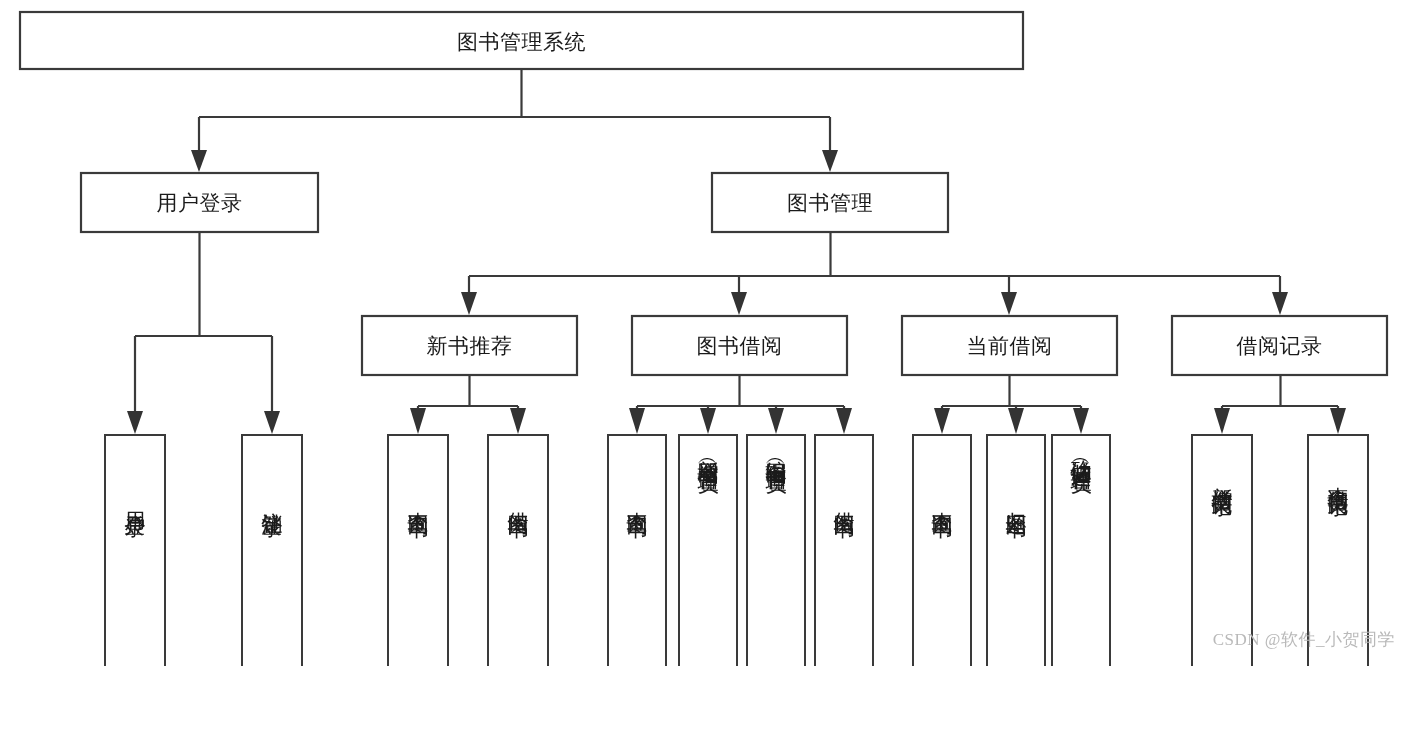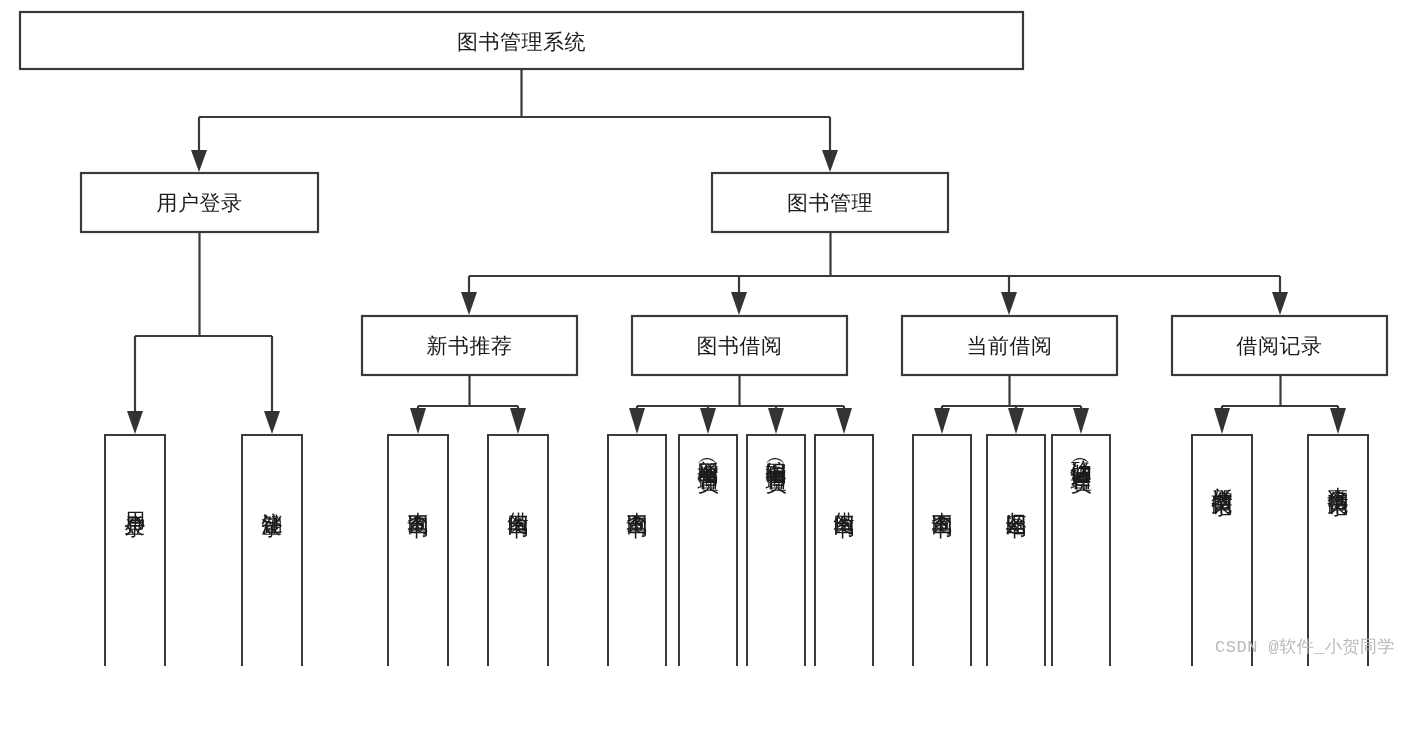--- a/index.html
+++ b/index.html
@@ -65,22 +65,22 @@
     font-family: "DejaVu Sans", "Liberation Sans", sans-serif;
     font-size: 21px;
     color: #1b1b1b;
     line-height: 1.15;
     letter-spacing: 2px;
     white-space: nowrap;
   }
   .watermark {
     position: absolute;
     right: 10px;
-    bottom: 8px;
-    font-family: Liberation Mono, monospace;
+    bottom: 15px;
+    font-family: Liberation Serif, serif;
     font-size: 17px;
     color: #b9b9b9;
     white-space: nowrap;
     letter-spacing: 0.5px;
     margin-left: 25px;
   }
 </style>
 </head>
 <body>
 

